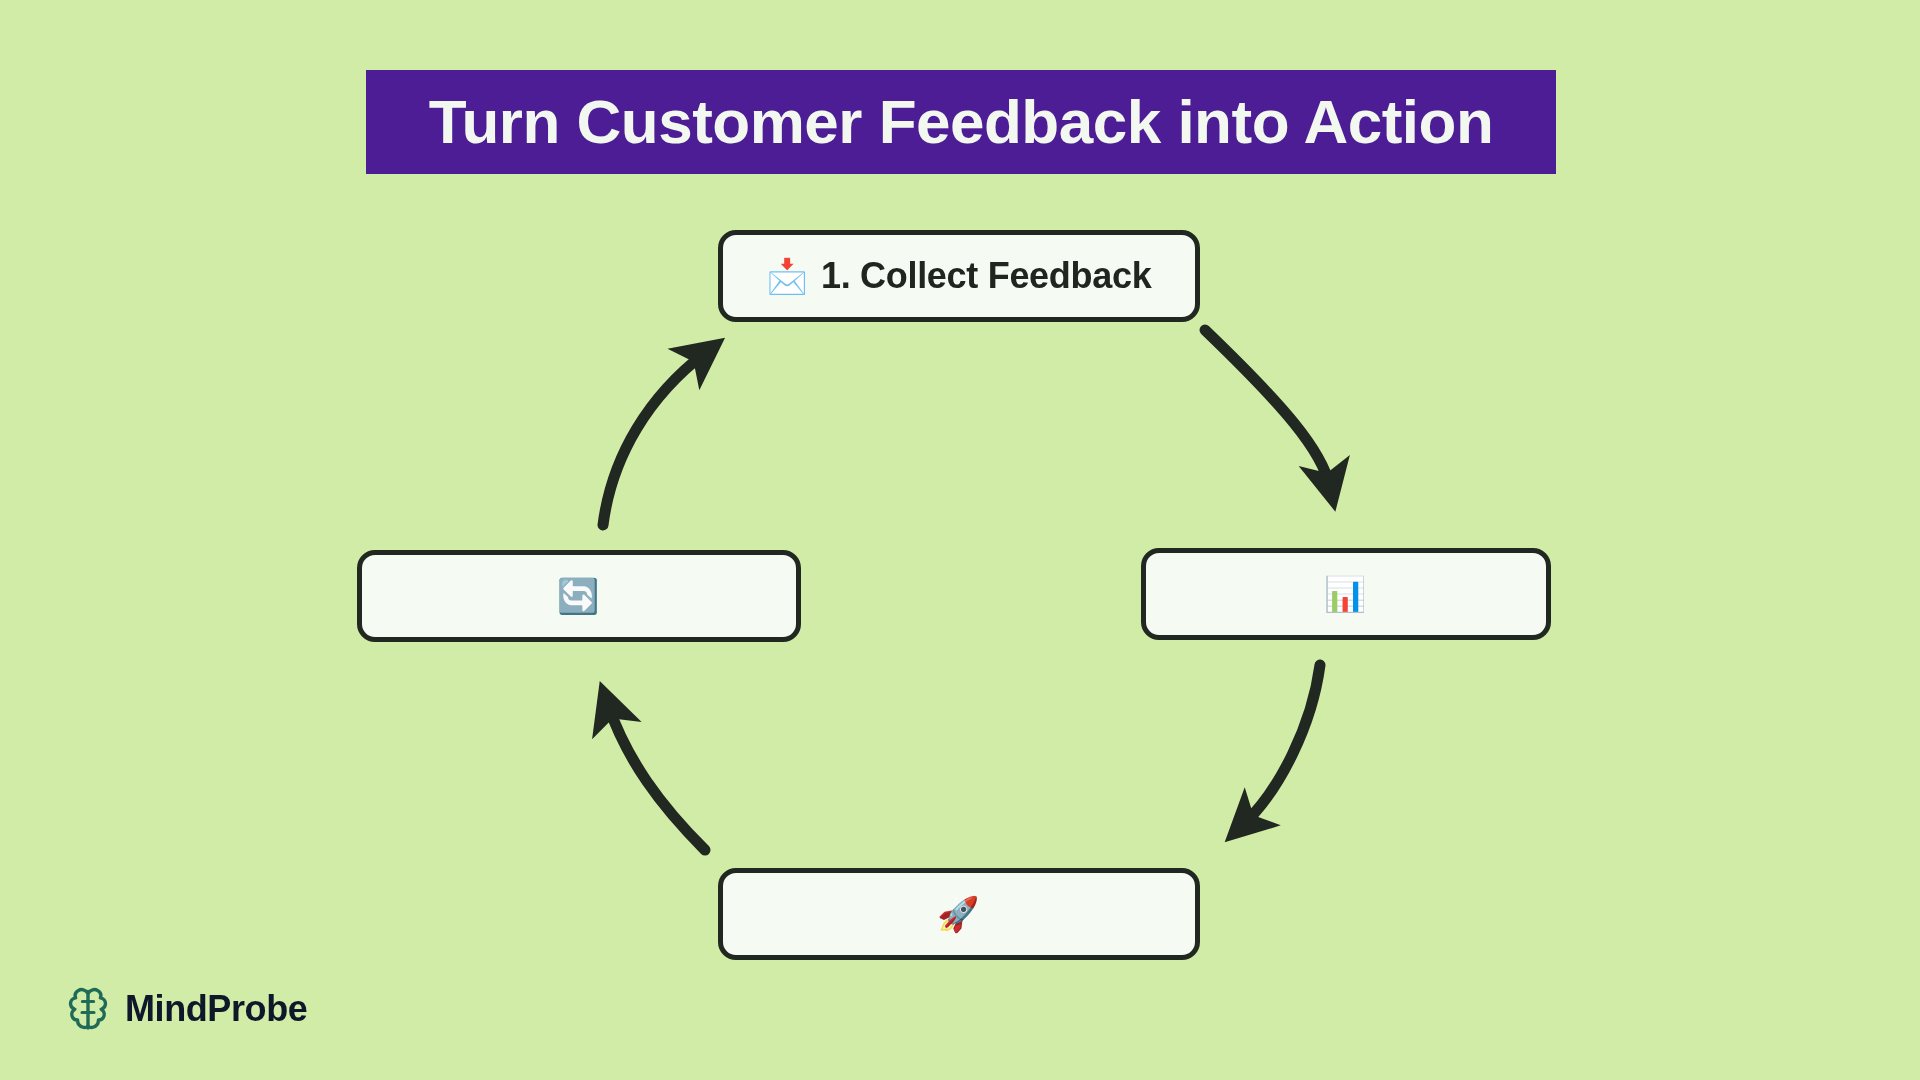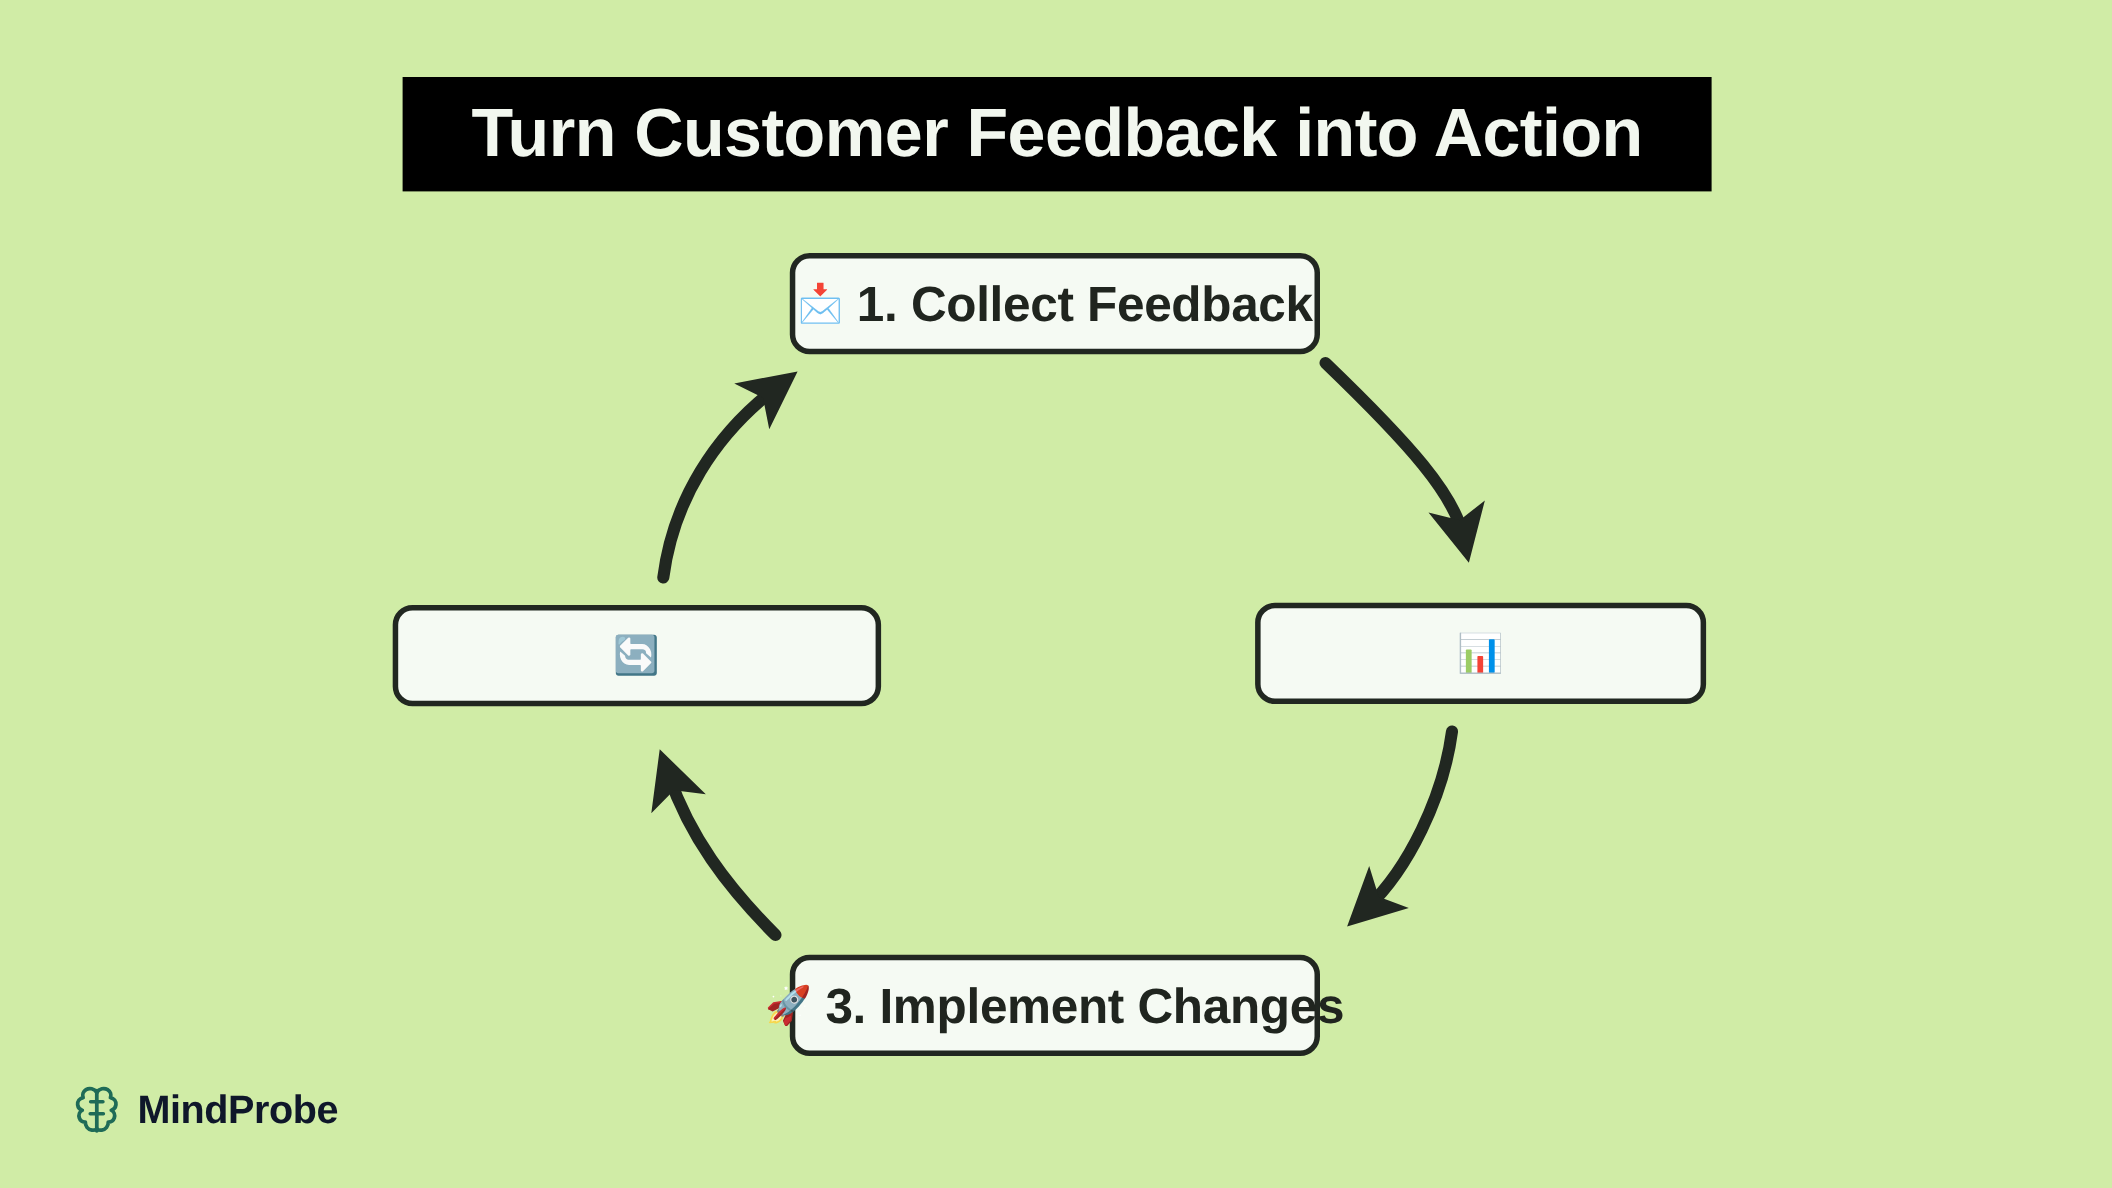--- a/index.html
+++ b/index.html
@@ -16,21 +16,21 @@
     position: relative;
   }
 
   
   #title-banner {
     position: absolute;
     left: 366px;
     top: 70px;
     width: 1190px;
     height: 104px;
-    background: #000000;
+    background: #4c1d95;
     display: flex;
     align-items: center;
     justify-content: center;
   }
 
   #title-text {
     color: #f2f7ef;
     font-size: 62px;
     font-weight: 700;
     letter-spacing: -0.5px;
@@ -52,21 +52,21 @@
     padding: 0 26px;
   }
 
   .stage-emoji {
     font-size: 34px;
     line-height: 1;
     flex: 0 0 auto;
   }
 
   .stage-label {
-    font-size: 45px;
+    font-size: 36px;
     font-weight: 700;
     color: #20251f;
     letter-spacing: -0.3px;
     white-space: nowrap;
     line-height: 1;
   }
 
   #stage-1 { left: 718px; top: 230px;  width: 482px; height: 92px; }
   #stage-2 { left: 1141px; top: 548px; width: 410px; height: 92px; }
   #stage-3 { left: 718px; top: 868px;  width: 482px; height: 92px; }
@@ -126,21 +126,20 @@
   <span class="stage-emoji">📩</span>
   <span class="stage-label">1. Collect Feedback</span>
 </div>
 
 <div class="stage-box" id="stage-2">
   <span class="stage-emoji">📊</span>
 </div>
 
 <div class="stage-box" id="stage-3">
   <span class="stage-emoji">🚀</span>
-  <span class="stage-label">3. Implement Changes</span>
 </div>
 
 <div class="stage-box" id="stage-4">
   <span class="stage-emoji">🔄</span>
 </div>
 
 <div id="brand">
   <svg width="46" height="48" viewBox="0 0 46 48" fill="none">
     <path d="M23 6.5 V 43" stroke="#1f6b57" stroke-width="3.4" stroke-linecap="round"></path>
     <path d="M23 8.2 C 20.6 4.6 16.4 3.6 13.2 5.6 C 10.6 7.2 9.6 10.2 10.6 12.8

